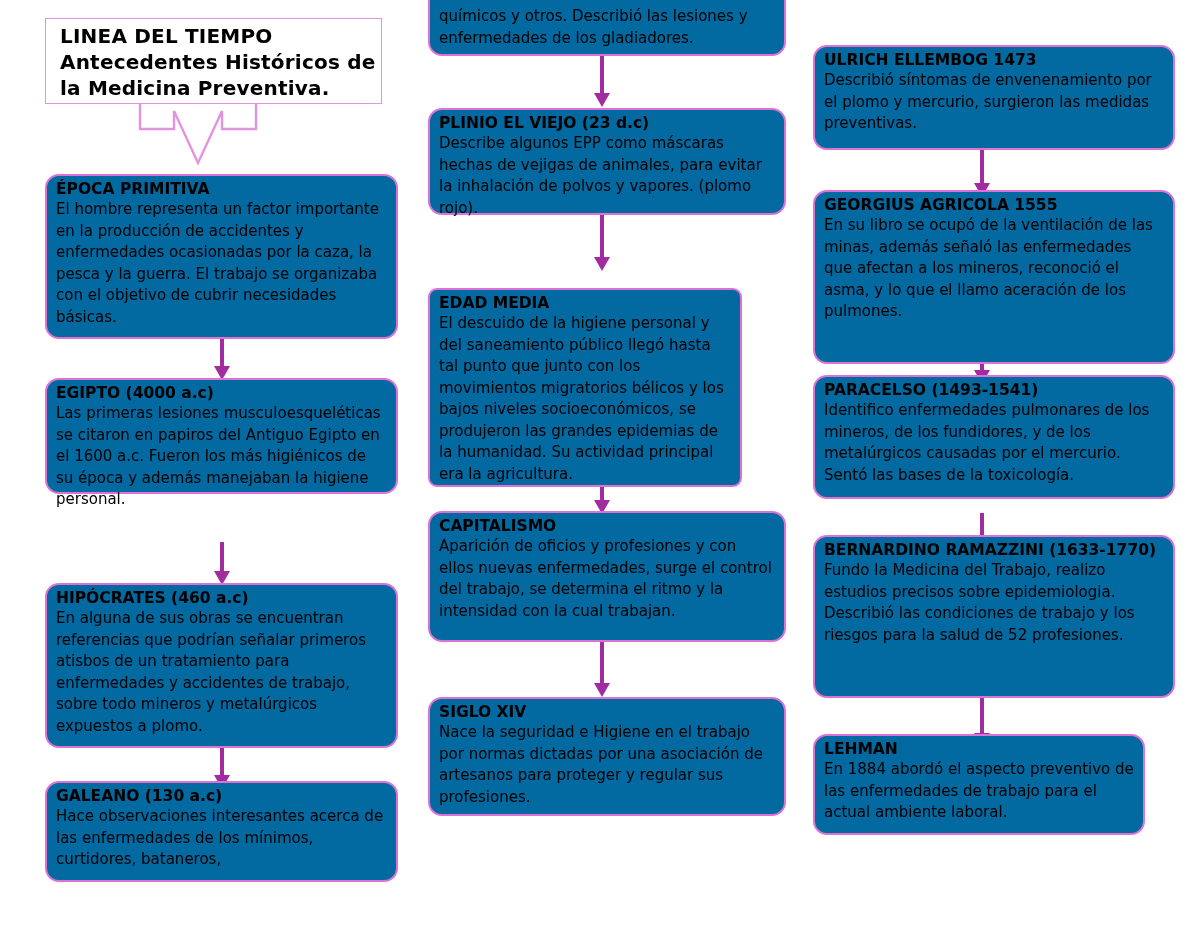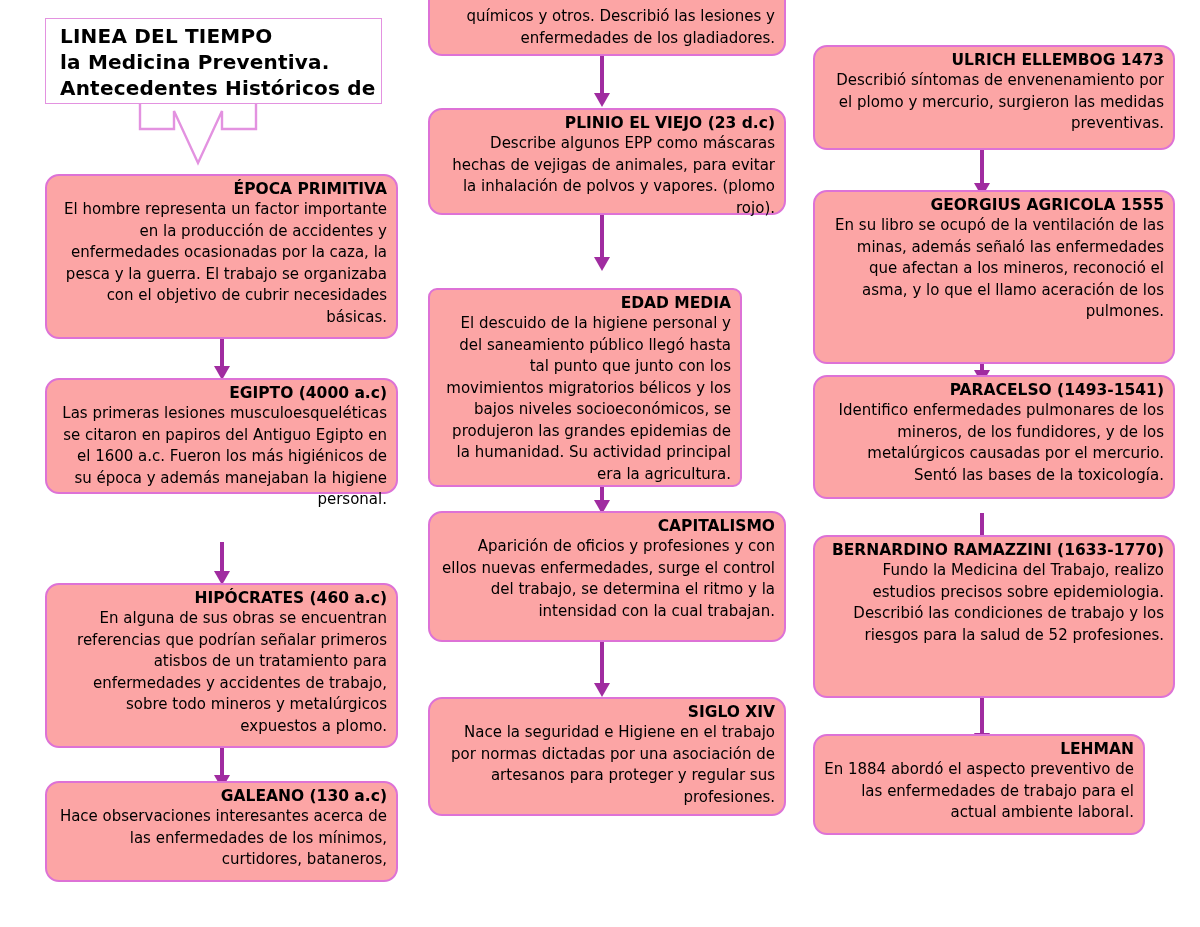--- a/index.html
+++ b/index.html
@@ -54,24 +54,23 @@
   #col-1 { left: 45px;  width: 353px; }
   #col-2 { left: 428px; width: 358px; }
   #col-3 { left: 813px; width: 362px; }
 
   
   .node {
     position: absolute;
     box-sizing: border-box;
     border: 2px solid #dd72d6;
     border-radius: 14px;
-    background: #fca5a5;
+    background: #0369a1;
     padding: 4px 9px 6px 9px;
     z-index: 3;
-    text-align: right;
   }
   .node.clipped-top {
     border-top: none;
     border-radius: 0 0 14px 14px;
   }
   .node .node-title {
     font-size: 15.5px;
     font-weight: bold;
     color: #000000;
     line-height: 19px;
@@ -91,22 +90,22 @@
     position: absolute;
     width: 22px;
     z-index: 1;
   }
 </style>
 </head>
 <body>
 
 <div id="title-box">
   <div class="t-line">LINEA DEL TIEMPO</div>
+  <div class="t-line">Antecedentes Históricos de</div>
   <div class="t-line">la Medicina Preventiva.</div>
-  <div class="t-line">Antecedentes Históricos de</div>
 </div>
 
 <svg id="title-arrow" viewBox="0 0 120 72">
   <polyline points="2,2 2,28 36,28 36,10 60,62 84,10 84,28 118,28 118,2" fill="none" stroke="#e392e0" stroke-width="2.4" stroke-linejoin="miter"></polyline>
 </svg>
 
 <div class="column" id="col-1">
 
   <div class="node" style="top:174px; left:0; width:353px; height:165px;">
     <div class="node-title">ÉPOCA PRIMITIVA</div>

